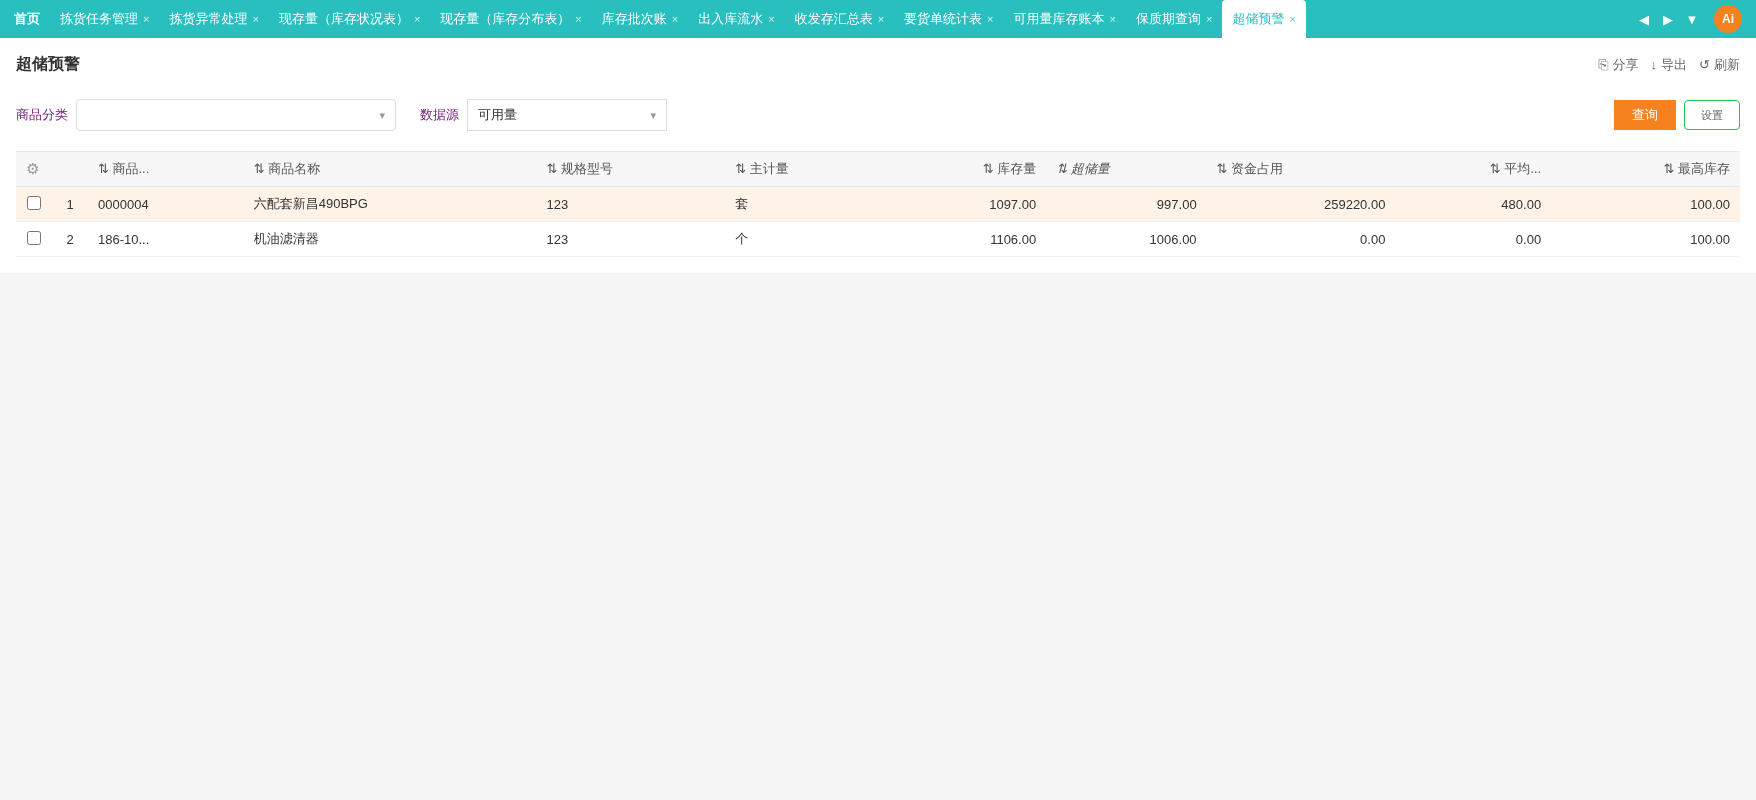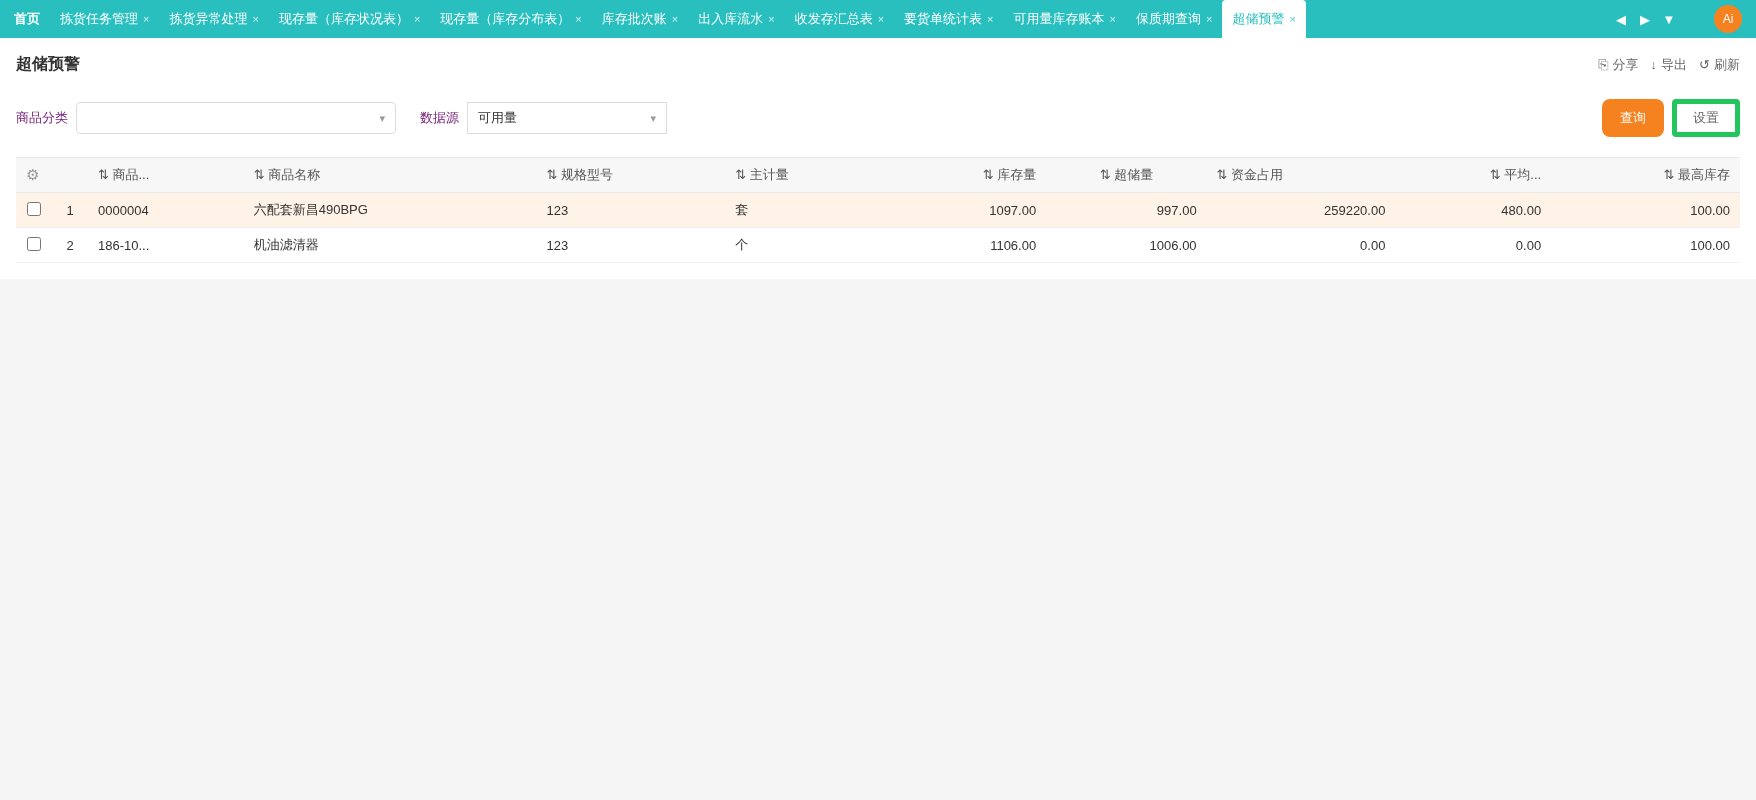--- a/index.html
+++ b/index.html
@@ -124,33 +124,33 @@
       cursor: pointer;
       font-size: 13px;
       color: #333;
     }
     .filter-select-sm .chevron { color: #999; font-size: 11px; }
 
     .btn-query {
       background: #F5821E;
       color: #fff;
       border: none;
-      border-radius: 8px;
+      border-radius: 0;
       padding: 6px 18px;
       font-size: 13px;
       cursor: pointer;
     }
 
     .btn-settings {
       background: #fff;
       color: #666;
-      border: 5px solid #22c55e;
+      border: 1px solid #22c55e;
       border-radius: 4px;
       padding: 5px 16px;
-      font-size: 13px;
+      font-size: 11px;
       cursor: pointer;
     }
 
     .filter-right {
       margin-left: auto;
       display: flex;
       gap: 8px;
     }
 
     
@@ -200,22 +200,21 @@
     .user-avatar {
       width: 28px;
       height: 28px;
       border-radius: 50%;
       background: #F5821E;
       display: flex;
       align-items: center;
       justify-content: center;
       color: #fff;
       font-size: 12px;
-      font-weight: normal;
-      margin-left: 23px;
+      font-weight: bold;
     }
   </style>
 </head>
 <body>
 
 <div class="top-nav">
 
   <div id="nav-items-container" style="display:flex;align-items:center;flex:1;overflow:hidden;">
       <div class="nav-item home">首页</div>
       <div class="nav-item">拣货任务管理<span class="close-icon">×</span></div>
@@ -304,21 +303,21 @@
         <th>
           <span class="th-sortable">
             <span>⇅ 主计量</span>
           </span>
         </th>
         <th style="text-align:right;">
           <span class="th-sortable">
             <span>⇅ 库存量</span>
           </span>
         </th>
-        <th style="text-align:center;">
+        <th style="text-align:left;font-style:italic;">
           <span class="th-sortable">
             <span>⇅ 超储量</span>
           </span>
         </th>
         <th style="text-align:left;">
           <span class="th-sortable">
             <span>⇅ 资金占用</span>
           </span>
         </th>
         <th style="text-align:right;">

